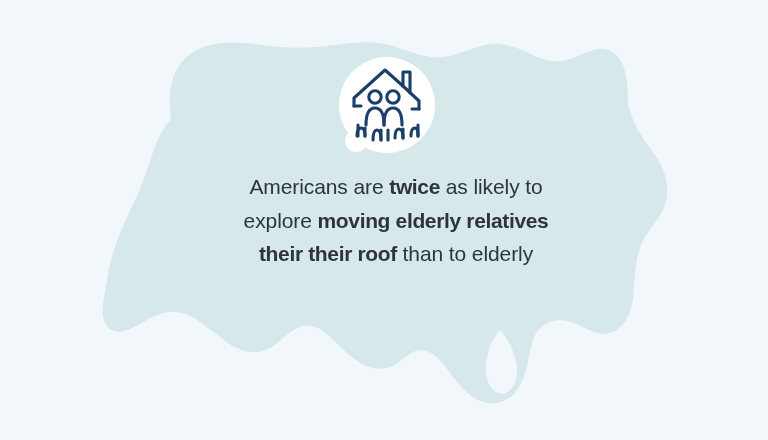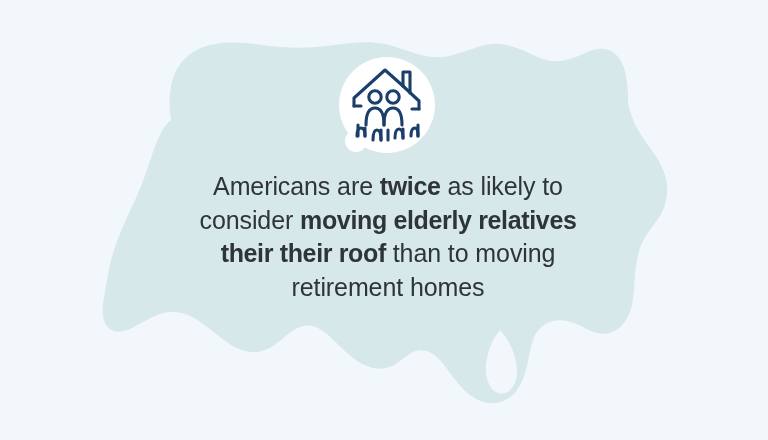--- a/index.html
+++ b/index.html
@@ -28,26 +28,26 @@
   }
   #bubble-layer {
     position: absolute;
     left: 330px;
     top: 50px;
     width: 116px;
     height: 116px;
   }
   #text-block {
     position: absolute;
-    left: 88px;
+    left: 96px;
     top: 170px;
     width: 600px;
     text-align: center;
     color: #2f343a;
-    font-size: 25px;
+    font-size: 21px;
     line-height: 33.5px;
     letter-spacing: -0.1px;
   }
   .tline {
     display: block;
     white-space: nowrap;
   }
   .em {
     font-weight: 700;
     letter-spacing: -0.35px;
@@ -180,23 +180,20 @@
         <path d="M88,75 L88,86"></path>
       </g>
     </svg>
   </div>
 
   <div id="text-block" style="color: rgb(47, 52, 58);">
     <span class="tline">
       <span class="rg">Americans are </span><span class="em">twice</span><span class="rg"> as likely to</span>
     </span>
     <span class="tline">
-      <span class="rg">consider </span><span class="em">moving elderly relatives</span>
+      <span class="rg">explore </span><span class="em">moving elderly relatives</span>
     </span>
     <span class="tline">
-      <span class="em">their their roof</span><span class="rg"> than to moving</span>
-    </span>
-    <span class="tline">
-      <span class="rg">retirement homes</span>
+      <span class="em">their their roof</span><span class="rg"> than to elderly</span>
     </span>
   </div>
 
 </div>
 
 </body></html>

